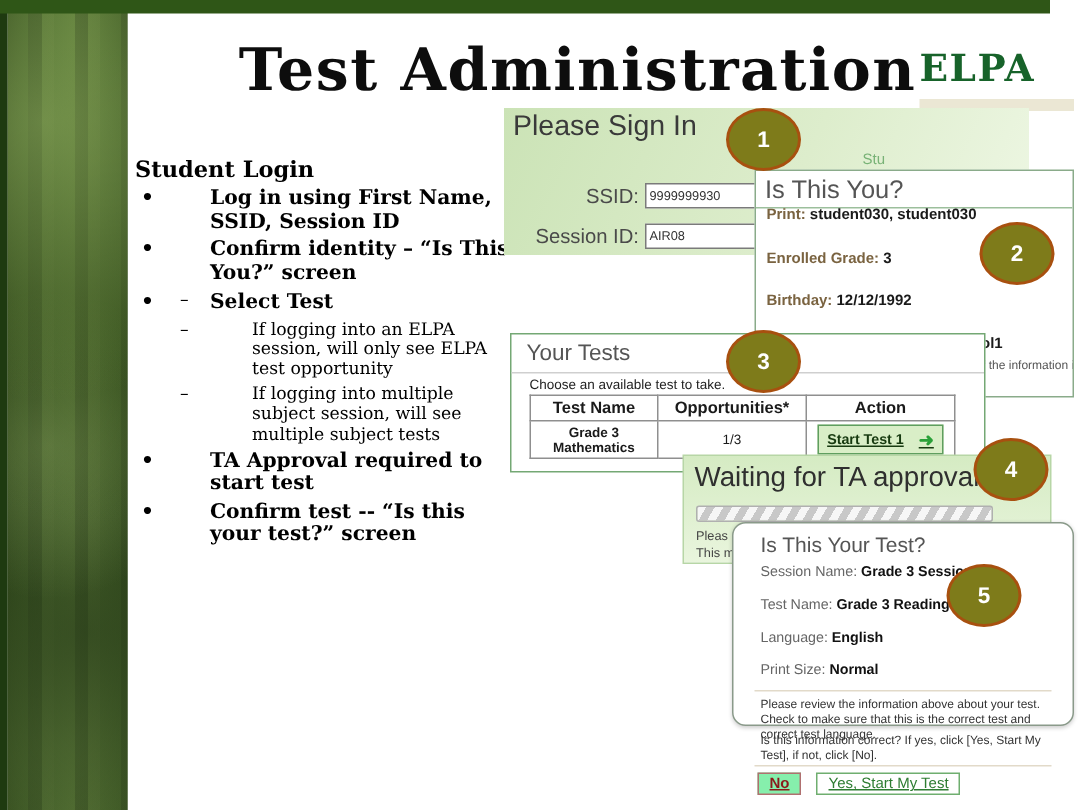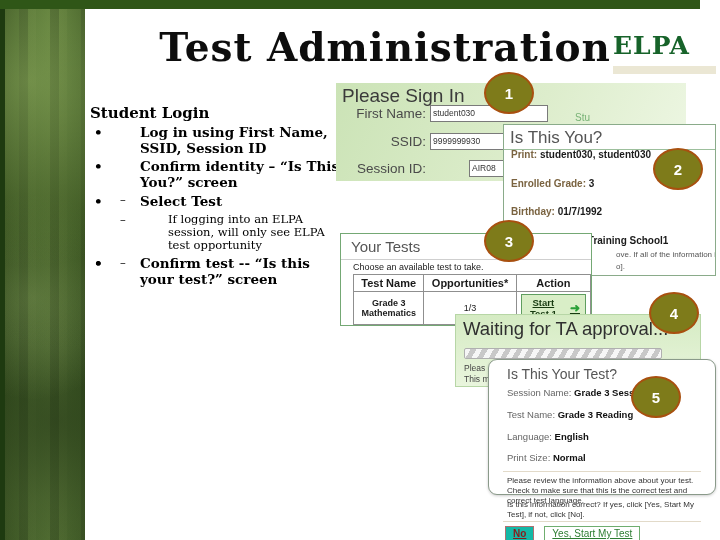--- a/index.html
+++ b/index.html
@@ -28,40 +28,40 @@
   .bullets{position:absolute;left:90px;top:104px;width:252px;color:#000;}
   .bullets .bhead{font-family:"DejaVu Serif",serif;font-weight:bold;font-size:15px;margin-bottom:3px;}
   .bullets ul{list-style:none;margin:0;padding:0;}
   .lvl1{position:relative;padding-left:50px;margin:3px 0;
         font-family:"DejaVu Serif",serif;font-weight:600;font-size:13.5px;line-height:1.15;}
   .lvl1 .marker{position:absolute;left:4px;top:0;}
   .lvl2{position:relative;padding-left:78px;margin:2px 0 4px;
         font-family:"DejaVu Serif",serif;font-weight:400;font-size:11.5px;line-height:1.15;}
   .lvl2 .marker{position:absolute;left:30px;top:0;}
   
-  .shot{position:absolute;box-sizing:border-box;margin-top:11px;}
+  .shot{position:absolute;box-sizing:border-box;}
   
   .signin{left:336px;top:72px;width:350px;height:98px;z-index:1;
     background:linear-gradient(115deg,#cbe3b6 0%,#ddedcc 55%,#eef7e4 100%);}
   .signin-title{position:absolute;left:6px;top:2px;font-size:19px;color:#3a3a3a;}
   .srow{position:absolute;left:0;display:flex;align-items:center;}
   .srow .flabel{width:90px;text-align:right;margin-right:4px;font-size:13.5px;color:#4a4a4a;}
   .inputbox{width:112px;height:15px;background:#fff;border:1px solid #7a7a7a;
     font-size:8.5px;line-height:15px;color:#333;padding:0 2px;overflow:hidden;}
   .frag-stu{position:absolute;left:239px;top:29px;font-size:10px;color:#66a866;opacity:.85;}
   
   .ity{left:503px;top:113px;width:213px;height:152px;z-index:2;background:#fff;
        border:1px solid #8aab8a;overflow:hidden;}
   .ity-title{padding:3px 6px 1px;font-size:17px;color:#555;border-bottom:1px solid #9cbf9c;}
   .ity-row{position:absolute;left:7px;font-size:10px;white-space:nowrap;}
   .ity-row .rlabel{color:#7a6340;font-weight:bold;}
   .ity-row .rvalue{color:#1a1a1a;font-weight:bold;}
   .ity-frag{position:absolute;left:112px;top:124px;width:110px;font-size:8px;color:#555;line-height:1.5;}
   
-  .yt{left:340px;top:222px;width:252px;height:93px;z-index:3;background:#fff;border:1px solid #74a874;}
+  .yt{left:340px;top:222px;width:317px;height:93px;z-index:3;background:#fff;border:1px solid #74a874;}
   .yt-title{position:absolute;left:10px;top:4px;font-size:15px;color:#555;}
   .yt-rule{position:absolute;left:0;right:0;top:25px;border-top:1px solid #cfcfcf;}
   .yt-sub{position:absolute;left:12px;top:28px;font-size:9px;color:#222;}
   .yt-table{position:absolute;left:12px;top:40px;border-collapse:collapse;}
   .yt-table th,.yt-table td{border:1px solid #8f8f8f;text-align:center;}
   .yt-table th{font-size:11px;color:#1a1a1a;padding:2px 6px;}
   .yt-table td{font-size:9px;color:#1a1a1a;padding:2px 4px;}
   .cell-test{font-weight:bold;width:72px;}
   .cell-opp{width:86px;}
   .cell-action{width:86px;}
@@ -78,21 +78,21 @@
   
   .ittt{left:488px;top:348px;width:228px;height:136px;z-index:5;background:#fff;
     border:1px solid #8a9a8a;border-radius:9px;box-shadow:0 1px 3px rgba(0,0,0,.2);}
   .ittt-title{position:absolute;left:18px;top:6px;font-size:14px;color:#555;}
   .ittt-row{position:absolute;left:18px;font-size:9.5px;white-space:nowrap;}
   .ittt-row .rlabel{color:#666;}
   .ittt-row .rvalue{color:#111;font-weight:bold;}
   .ittt-div{position:absolute;left:14px;right:14px;border-top:1px solid #e2dac9;}
   .ittt-para{position:absolute;left:18px;width:194px;font-size:8px;color:#333;line-height:1.25;}
   .ittt-btns{position:absolute;left:16px;top:166px;display:flex;gap:10px;align-items:center;}
-  .btn-no{background:#14b8a6;border:1px solid #b07070;color:#8b1a1a;font-size:10px;font-weight:bold;
+  .btn-no{background:#86efac;border:1px solid #b07070;color:#8b1a1a;font-size:10px;font-weight:bold;
     padding:1px 7px;text-decoration:underline;cursor:pointer;}
   .btn-yes{background:#fff;border:1px solid #6fae6f;color:#2e7d32;font-size:10px;
     padding:1px 7px;text-decoration:underline;cursor:pointer;}
   
   .callout{position:absolute;width:46px;height:38px;border-radius:50%;background:#7e7b1a;
     border:2px solid #a8500f;color:#fff;display:flex;align-items:center;justify-content:center;
     font-weight:bold;font-size:15px;z-index:10;}
   .c1{left:484px;top:72px;}  .c2{left:653px;top:148px;}  .c3{left:484px;top:220px;}
   .c4{left:649px;top:292px;} .c5{left:631px;top:376px;}
 </style>
@@ -120,60 +120,56 @@
         <span class="marker">–</span>
         </li>
       <li class="lvl1">
         <span class="marker">•</span>
         <span>Select Test</span></li>
       <li class="lvl2">
         <span class="marker">–</span>
         <span>If logging into an ELPA session, will only see ELPA test opportunity</span></li>
       <li class="lvl2">
         <span class="marker">–</span>
-        </li>
-      <li class="lvl1">
-        <span class="marker">•</span>
-        </li>
+        <span>If logging into multiple subject session, will see multiple subject tests</span></li>
+      <li class="lvl1">
+        <span class="marker">•</span>
+        <span>TA Approval required to start test</span></li>
       <li class="lvl1">
         <span class="marker">•</span>
         <span>Confirm test -- “Is this your test?” screen</span></li>
     </ul>
   </div>
 
   <div class="shot signin">
     <div class="signin-title">Please Sign In</div>
-    <div class="srow" style="top:22px;">
-      <span class="flabel">First Name:</span>
-      <span class="inputbox">student030</span>
-    </div>
     <div class="srow" style="top:50px;">
       <span class="flabel">SSID:</span>
       <span class="inputbox">9999999930</span>
     </div>
-    <div class="srow" style="top:77px;gap:39px;">
+    <div class="srow" style="top:77px;">
       <span class="flabel">Session ID:</span>
       <span class="inputbox">AIR08</span>
     </div>
     <div class="frag-stu">Stu</div>
   </div>
 
   <div class="shot ity">
     <div class="ity-title">Is This You?</div>
     <div class="ity-row" style="top:24px;">
       <span class="rlabel">Print:</span>
       <span class="rvalue">student030, student030</span>
     </div>
     <div class="ity-row" style="top:53px;">
       <span class="rlabel">Enrolled Grade:</span>
       <span class="rvalue">3</span>
     </div>
     <div class="ity-row" style="top:81px;">
       <span class="rlabel">Birthday:</span>
-      <span class="rvalue">01/7/1992</span>
+      <span class="rvalue">12/12/1992</span>
     </div>
     <div class="ity-row" style="top:110px;">
       <span class="rlabel">School:</span>
       <span class="rvalue">zzz AIR Training School1</span>
     </div>
     <div class="ity-frag">
       <div>ove. If all of the information is</div>
       <div>o].</div>
     </div>
   </div>

